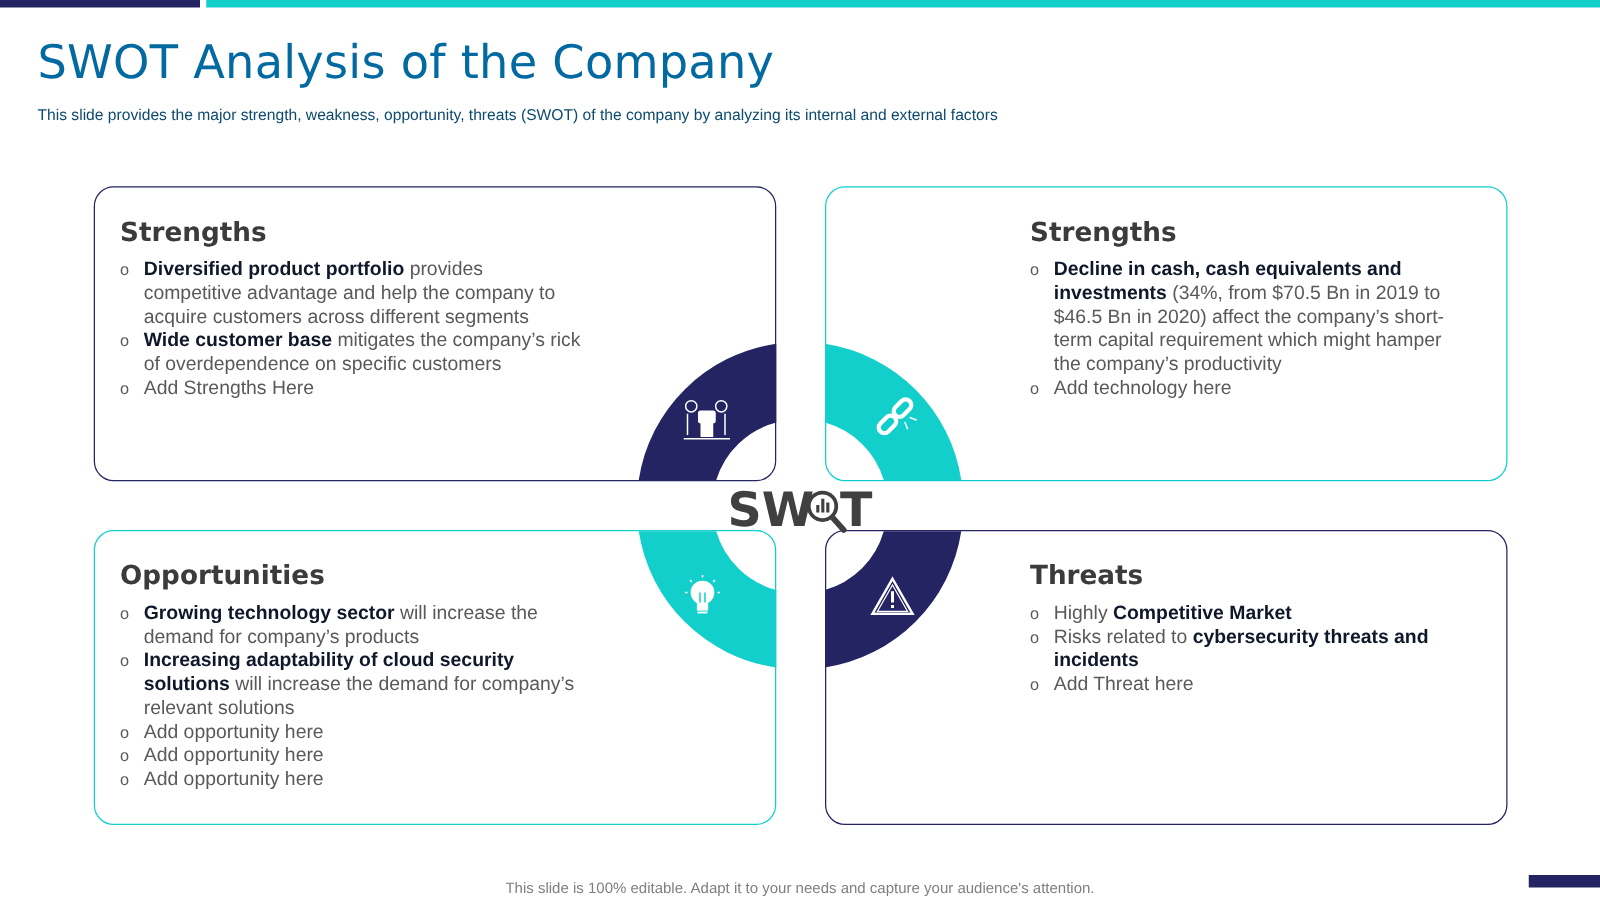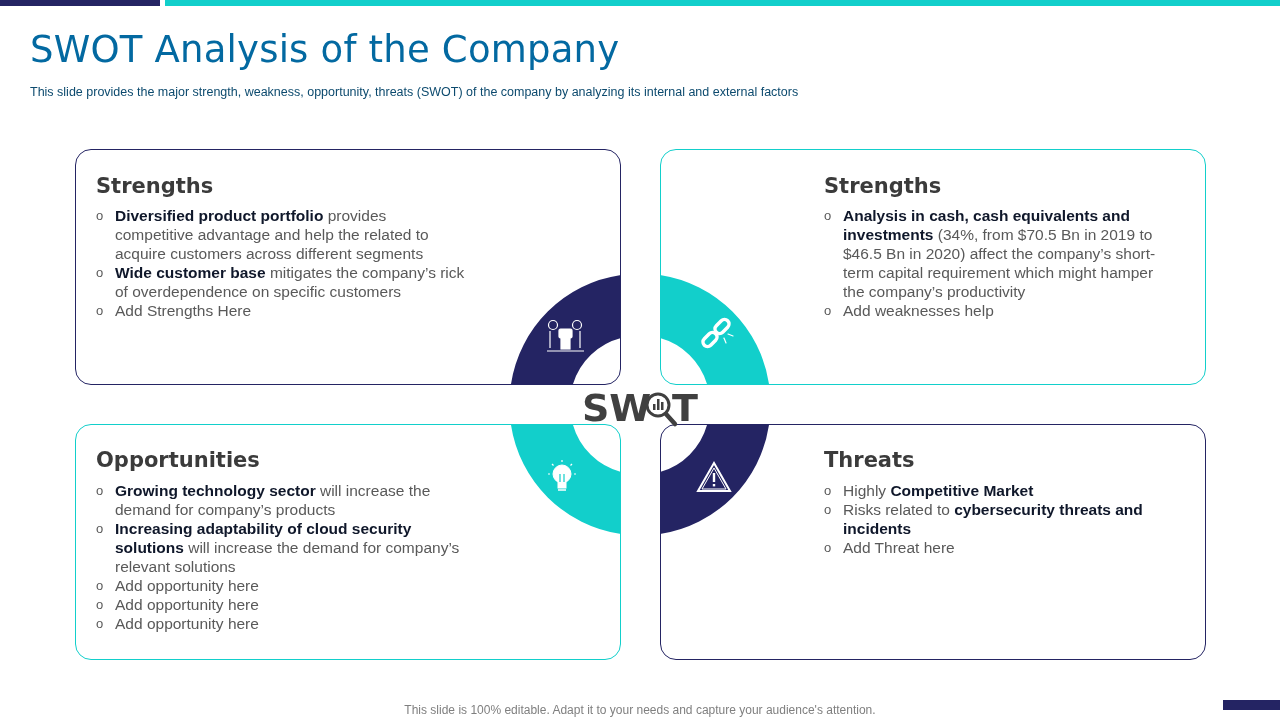--- a/index.html
+++ b/index.html
@@ -39,31 +39,31 @@
 
 <div class="bar-navy"></div>
 <div class="bar-teal"></div>
 
 <h1 class="title">SWOT Analysis of the Company</h1>
 <div class="subtitle">This slide provides  the major strength, weakness, opportunity, threats (SWOT) of the company by analyzing its internal and external factors</div>
 
 <div class="card navy" id="card-s">
   <div class="card-head">Strengths</div>
   <ul class="list">
-    <li><b>Diversified product portfolio</b><span> provides competitive advantage and help the related to acquire customers across different segments</span></li>
+    <li><b>Diversified product portfolio</b><span> provides competitive advantage and help the company to acquire customers across different segments</span></li>
     <li><b>Wide customer base</b><span> mitigates the company’s rick of overdependence on specific customers</span></li>
     <li><span>Add Strengths Here</span></li>
   </ul>
 </div>
 
 <div class="card teal" id="card-w">
   <div class="card-head">Strengths</div>
   <ul class="list">
-    <li><b>Analysis in cash, cash equivalents and investments</b><span> (34%, from $70.5 Bn in 2019 to $46.5 Bn in 2020) affect the company’s short-term capital requirement which might hamper the company’s productivity</span></li>
-    <li><span>Add weaknesses help</span></li>
+    <li><b>Decline in cash, cash equivalents and investments</b><span> (34%, from $70.5 Bn in 2019 to $46.5 Bn in 2020) affect the company’s short-term capital requirement which might hamper the company’s productivity</span></li>
+    <li><span>Add technology here</span></li>
   </ul>
 </div>
 
 <div class="card teal" id="card-o">
   <div class="card-head">Opportunities</div>
   <ul class="list">
     <li><b>Growing technology sector</b><span> will increase the demand for company’s products</span></li>
     <li><b>Increasing adaptability of cloud security solutions</b><span> will increase the demand for company’s relevant  solutions</span></li>
     <li><span>Add opportunity here</span></li>
     <li><span>Add opportunity here</span></li>

